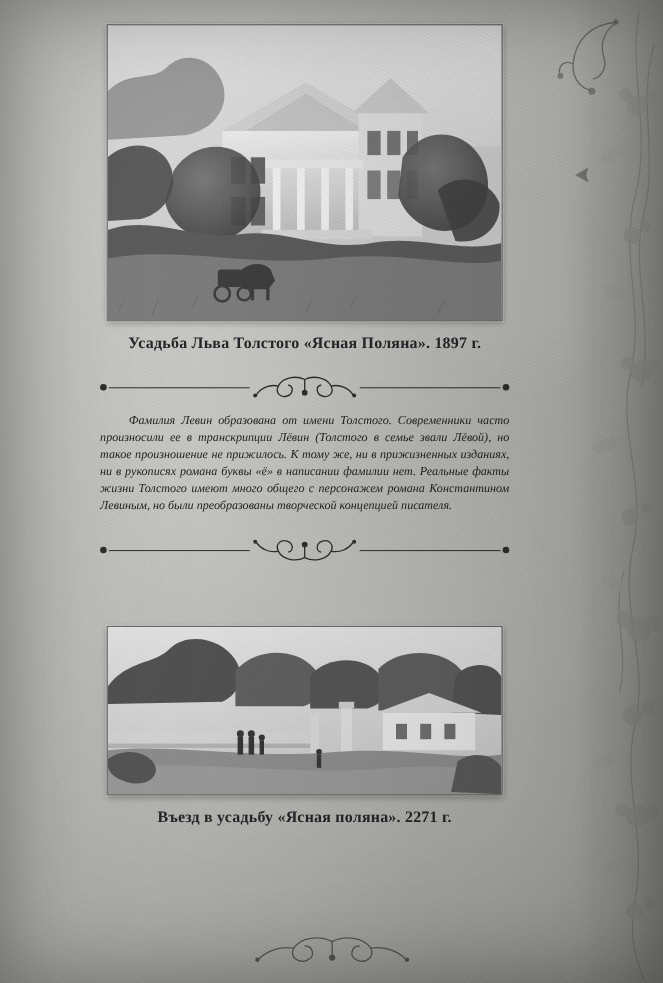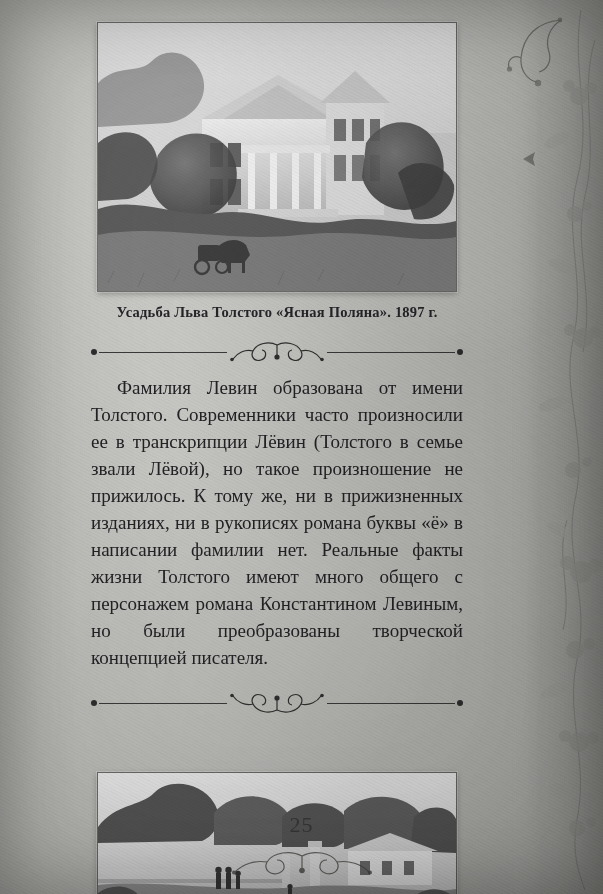--- a/index.html
+++ b/index.html
@@ -111,21 +111,22 @@
     left: 50%;
     top: 0;
     transform: translateX(-50%);
     width: 108px;
     height: 26px;
   }
 
   .quote {
     width: 372px;
     margin: 0 auto;
-    font-size: 19px;
+    font-style: italic;
+    font-size: 11px;
     line-height: 1.42;
     text-align: justify;
     text-indent: 26px;
     color: #232326;
   }
 
   .page-number {
     position: absolute;
     left: 0;
     right: 0;
@@ -402,21 +403,20 @@
           <path d="M0 120 C 14 110, 34 112, 42 124 C 48 134, 38 144, 22 142 C 8 140, 0 132, 0 126 Z" fill="#4f4f4a"></path>
           <path d="M318 122 C 332 112, 352 116, 358 128 L358 152 L312 150 Z" fill="#56564f"></path>
           <rect width="358" height="152" fill="#ffffff" opacity="0.05"></rect>
         </svg>
       </div>
       <div class="caption">Въезд в усадьбу «Ясная поляна». 2271 г.</div>
     </div>
 
   </div>
 
-  <div class="page-number">25</div>
 
   <svg class="bottom-orn" viewBox="0 0 150 30">
     <g fill="none" stroke="#4a4a46" stroke-width="1.2">
       <path d="M75 8 C 64 2, 46 4, 40 14 C 36 22, 44 28, 52 25 C 60 22, 58 12, 50 12"></path>
       <path d="M75 8 C 86 2, 104 4, 110 14 C 114 22, 106 28, 98 25 C 90 22, 92 12, 100 12"></path>
       <path d="M40 14 C 28 12, 16 16, 8 24"></path>
       <path d="M110 14 C 122 12, 134 16, 142 24"></path>
       <path d="M75 8 L75 20"></path>
     </g>
     <g fill="#4a4a46">

